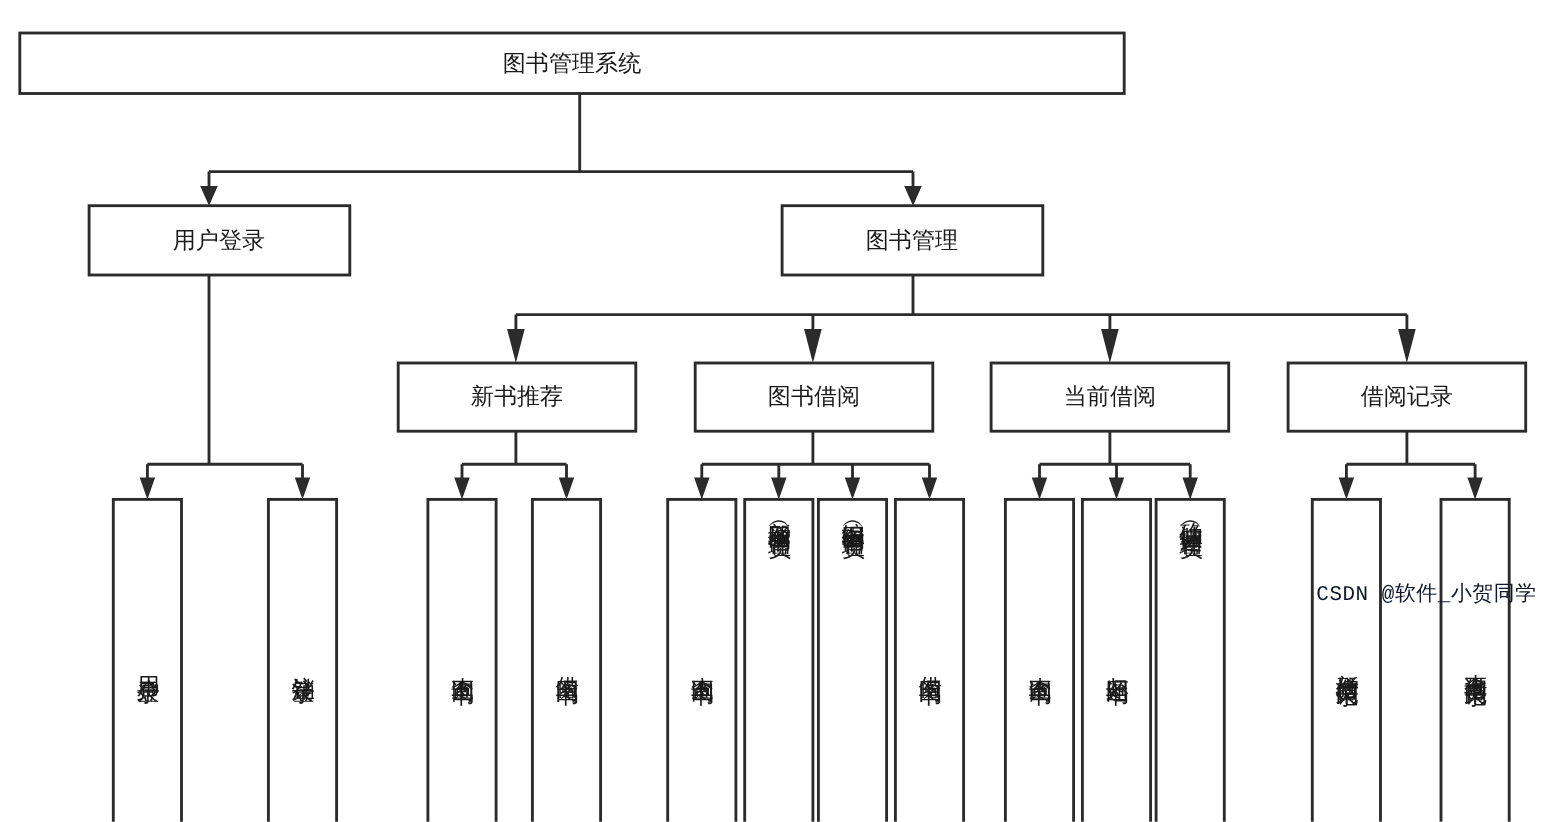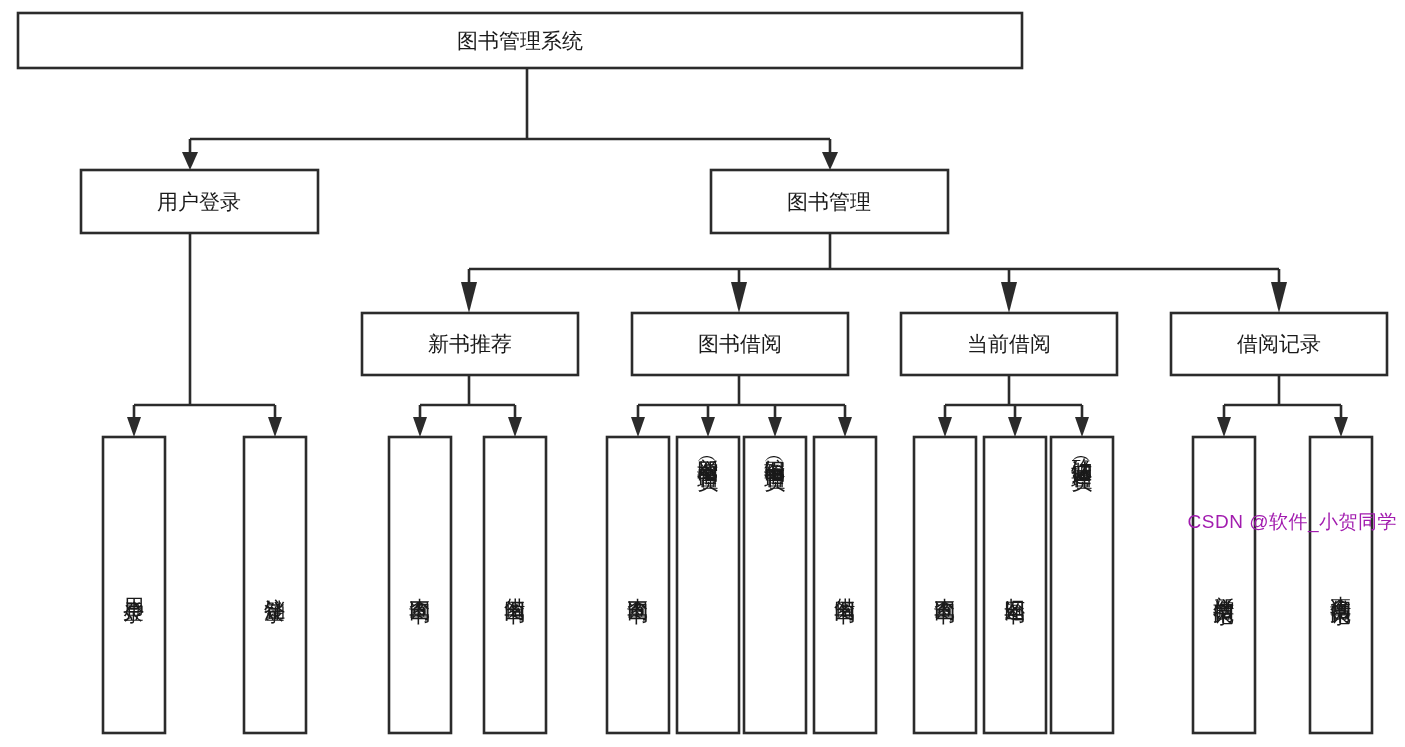--- a/index.html
+++ b/index.html
@@ -10,21 +10,21 @@
   body {
     width: 1405px;
     height: 747px;
     overflow: hidden;
     font-family: "Liberation Sans", "DejaVu Sans", sans-serif;
     position: relative;
   }
   #diagram-root {
     position: absolute;
     left: 0;
-    top: 0;
+    top: 17px;
     width: 1405px;
     height: 541px;
   }
   svg#tree-svg {
     display: block;
     width: 1405px;
     height: 747px;
   }
   .node-box {
     fill: #ffffff;
@@ -67,23 +67,23 @@
     font-size: 21px;
     line-height: 1.12;
     color: #1a1a1a;
     letter-spacing: 2px;
     white-space: nowrap;
   }
   .watermark {
     position: absolute;
     right: 8px;
     bottom: 6px;
-    font-family: Liberation Sans, sans-serif;
+    font-family: Liberation Mono, monospace;
     font-size: 19px;
-    color: #a21caf;
+    color: #0f172a;
     white-space: nowrap;
     letter-spacing: 0.5px;
   }
 </style>
 </head>
 <body>
 
 <div id="diagram-root">
 
   <svg id="tree-svg" viewBox="0 0 1405 747" xmlns="http://www.w3.org/2000/svg">

